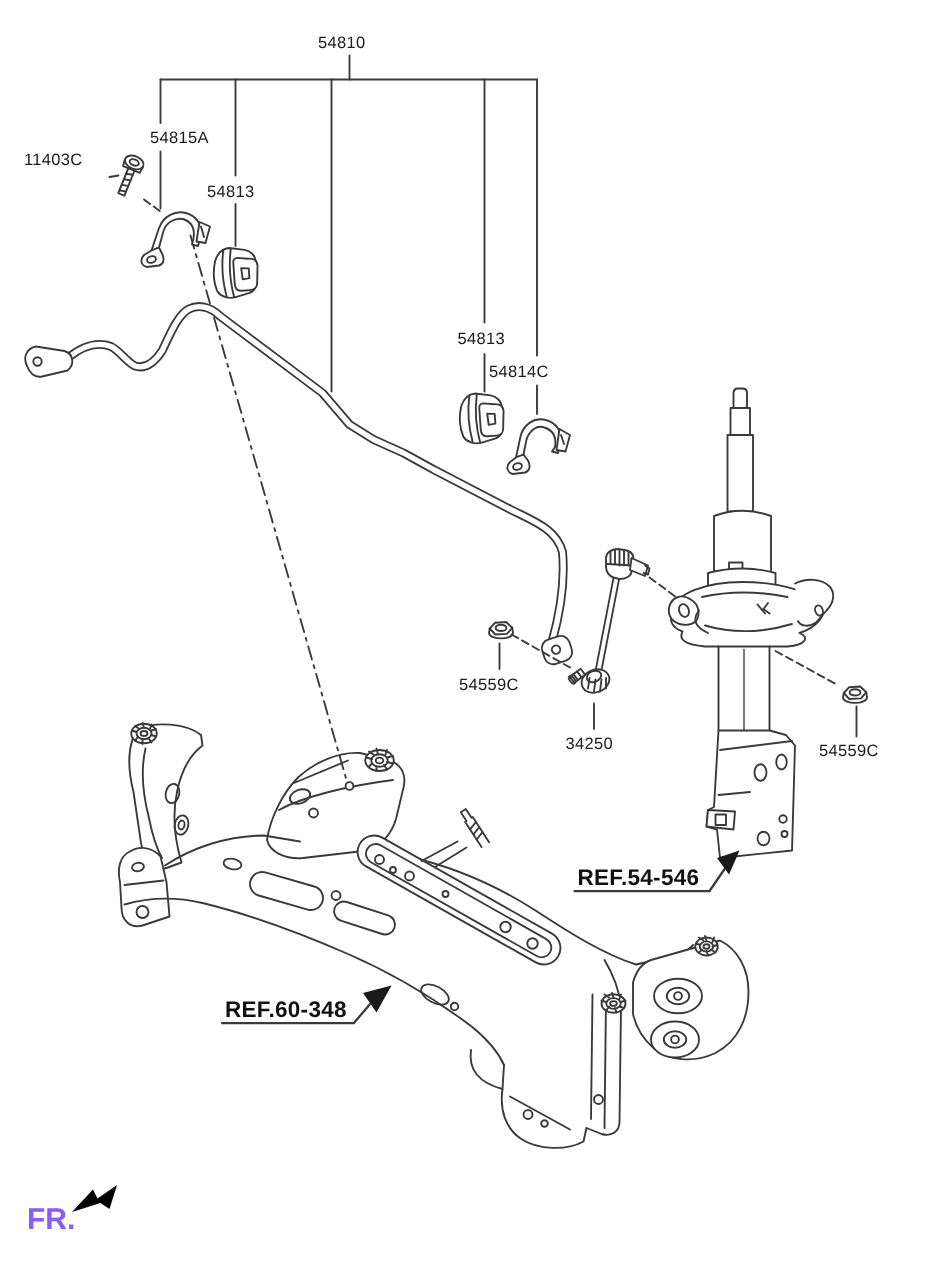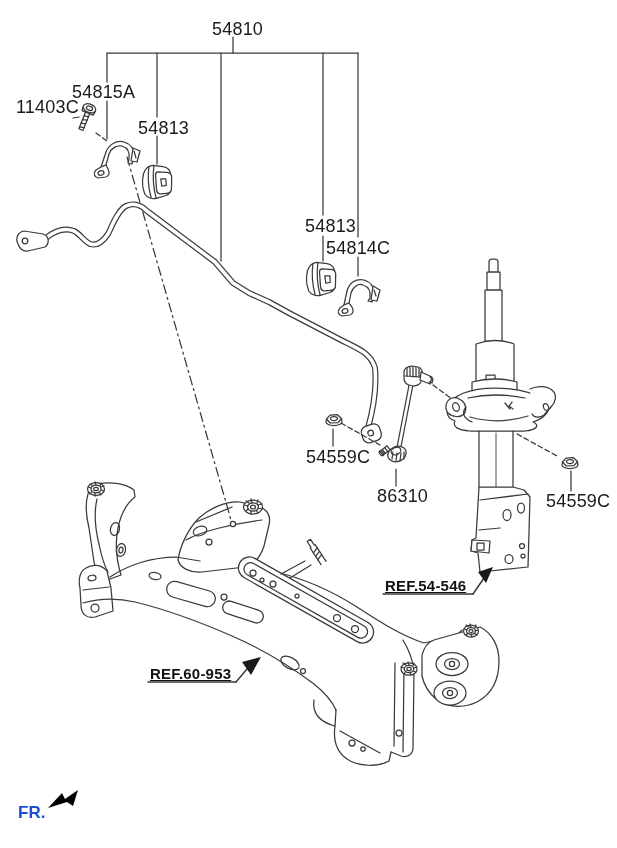--- a/index.html
+++ b/index.html
@@ -1,22 +1,22 @@
 <!DOCTYPE html>
 <html><head>
 <meta charset="utf-8">
 <style>
   html,body{margin:0;padding:0;background:#ffffff;}
   #stage{position:relative;width:617px;height:848px;background:#ffffff;overflow:hidden;
          font-family:"Liberation Sans", sans-serif;}
   svg{position:absolute;left:0;top:0;}
-  .lbl{position:absolute;font-size:18px;line-height:16px;color:#1a1a1a;white-space:nowrap;
+  .lbl{position:absolute;font-size:11px;line-height:16px;color:#1a1a1a;white-space:nowrap;
        letter-spacing:0.2px;cursor:default;}
-  .ref{font-weight:bold;font-size:15px;line-height:15px;color:#111;text-decoration:underline;}
-  .fr{position:absolute;font-weight:bold;font-size:17px;line-height:20px;color:#1d4ed8;}
+  .ref{font-weight:bold;font-size:15px;line-height:15px;color:#111;}
+  .fr{position:absolute;font-weight:bold;font-size:20px;line-height:20px;color:#8b5cf6;}
 </style>
 </head>
 <body>
 
 <div id="stage">
 
 <svg width="617" height="848" viewBox="0 0 617 848">
   <g stroke="#3a3a3a" stroke-width="1.25" fill="none" stroke-linecap="round" stroke-linejoin="round">
 
     <g>
@@ -278,27 +278,27 @@
       <path d="M148,682 L236,682"></path>
       <path d="M236,682 L247,669"></path>
       <path fill="#1a1a1a" stroke="none" d="M261,657 L242,662 L251,675 Z"></path>
     </g>
 
     <path fill="#000" stroke="none" d="M48,808 L62,793 L65,799 L78,790 L73,806 L67,802 Z"></path>
   </g>
 </svg>
 
 <div class="lbl" style="left:212px;top:21px">54810</div>
-<div class="lbl" style="left:72px;top:84px">54815A</div>
+<div class="lbl" style="left:100px;top:84px">54815A</div>
 <div class="lbl" style="left:16px;top:99px">11403C</div>
 <div class="lbl" style="left:138px;top:120px">54813</div>
 <div class="lbl" style="left:305px;top:218px">54813</div>
 <div class="lbl" style="left:326px;top:240px">54814C</div>
 <div class="lbl" style="left:306px;top:449px">54559C</div>
-<div class="lbl" style="left:377px;top:488px">86310</div>
+<div class="lbl" style="left:377px;top:488px">34250</div>
 <div class="lbl" style="left:546px;top:493px">54559C</div>
 
 <div class="lbl ref" style="left:385px;top:578px">REF.54-546</div>
-<div class="lbl ref" style="left:150px;top:666px">REF.60-953</div>
+<div class="lbl ref" style="left:150px;top:666px">REF.60-348</div>
 
 <div class="fr" style="left:18px;top:803px">FR.</div>
 
 </div>
 
 </body></html>

